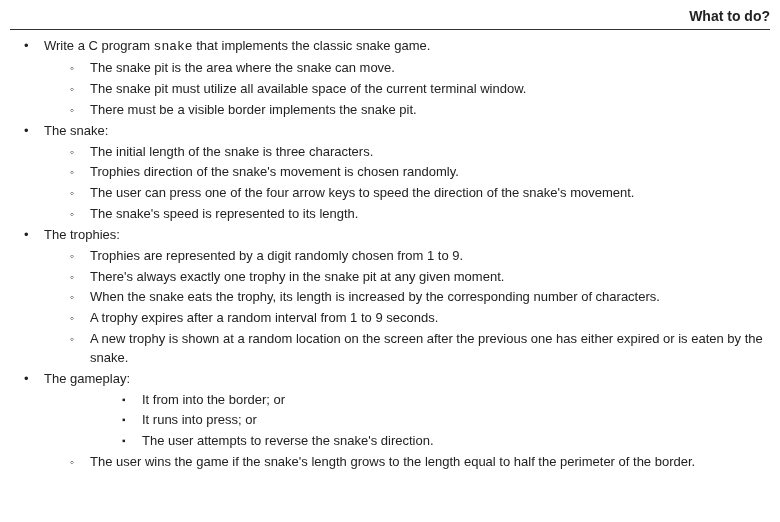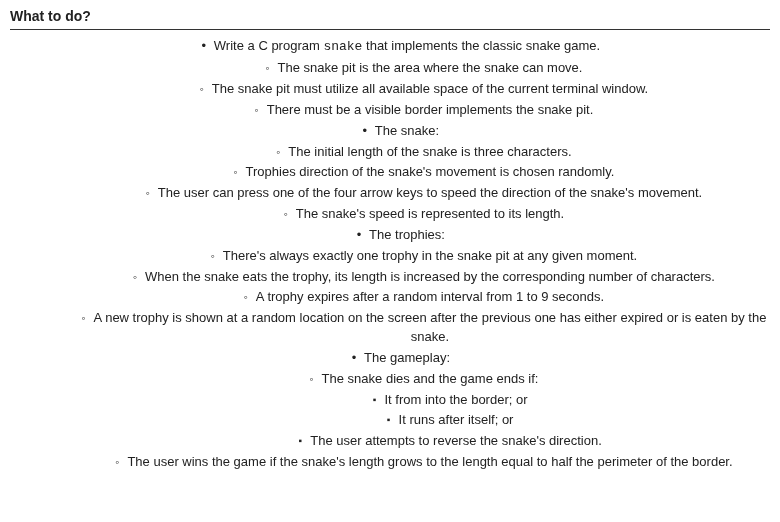--- a/index.html
+++ b/index.html
@@ -15,20 +15,21 @@
       padding: 6px 10px;
       width: 780px;
       line-height: 1.45;
     }
     h3 {
       font-size: 14px;
       font-weight: bold;
       padding-bottom: 3px;
       border-bottom: 1px solid #333;
       margin-bottom: 6px;
+      text-align: right;
     }
     ul {
       list-style: none;
       padding-left: 34px;
     }
     ul.top > li::before {
       content: "•";
       display: inline-block;
       width: 20px;
       margin-left: -20px;
@@ -51,21 +52,20 @@
     ul.subsub > li::before {
       content: "\25AA";
       display: inline-block;
       width: 20px;
       margin-left: -20px;
       font-size: 10px;
       vertical-align: 1px;
     }
     li {
       padding: 1px 0;
-      text-align: center;
     }
     .code {
       font-family: "Courier New", monospace;
       font-size: 13px;
     }
   </style>
 </head>
 <body>
 
 <h3>What to do?</h3>
@@ -79,28 +79,28 @@
     </ul>
     <li><span>The snake:</span></li>
     <ul class="sub">
       <li><span>The initial length of the snake is three characters.</span></li>
       <li><span>Trophies direction of the snake's movement is chosen randomly.</span></li>
       <li><span>The user can press one of the four arrow keys to speed the direction of the snake's movement.</span></li>
       <li><span>The snake's speed is represented to its length.</span></li>
     </ul>
     <li><span>The trophies:</span></li>
     <ul class="sub">
+      <li><span>Trophies are represented by a digit randomly chosen from 1 to 9.</span></li>
       <li><span>There's always exactly one trophy in the snake pit at any given moment.</span></li>
       <li><span>When the snake eats the trophy, its length is increased by the corresponding number of characters.</span></li>
       <li><span>A trophy expires after a random interval from 1 to 9 seconds.</span></li>
       <li><span>A new trophy is shown at a random location on the screen after the previous one has either expired or is eaten by the snake.</span></li>
     </ul>
     <li><span>The gameplay:</span></li>
     <ul class="sub">
-      <li><span>The snake dies and the game ends if:</span></li>
       <ul class="subsub">
         <li><span>It from into the border; or</span></li>
-        <li><span>It runs after itself; or</span></li>
+        <li><span>It runs into press; or</span></li>
         <li><span>The user attempts to reverse the snake's direction.</span></li>
       </ul>
       <li><span>The user wins the game if the snake's length grows to the length equal to half the perimeter of the border.</span></li>
     </ul>
   </ul>
 
 </body></html>

